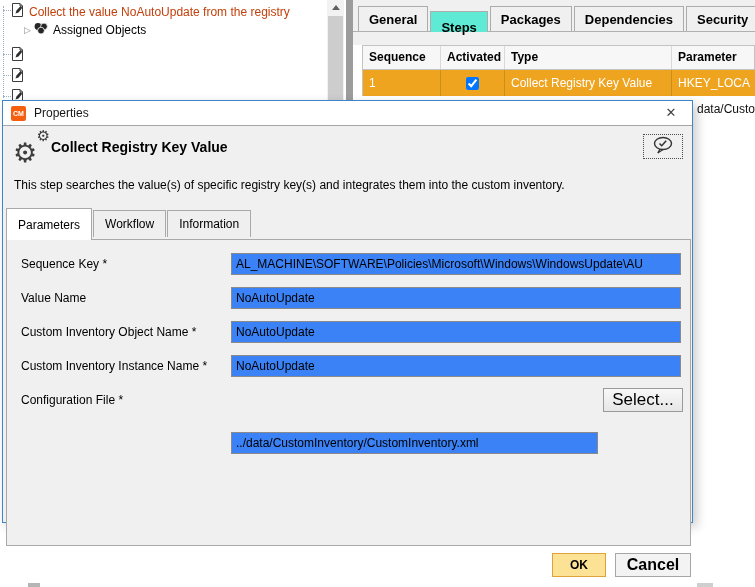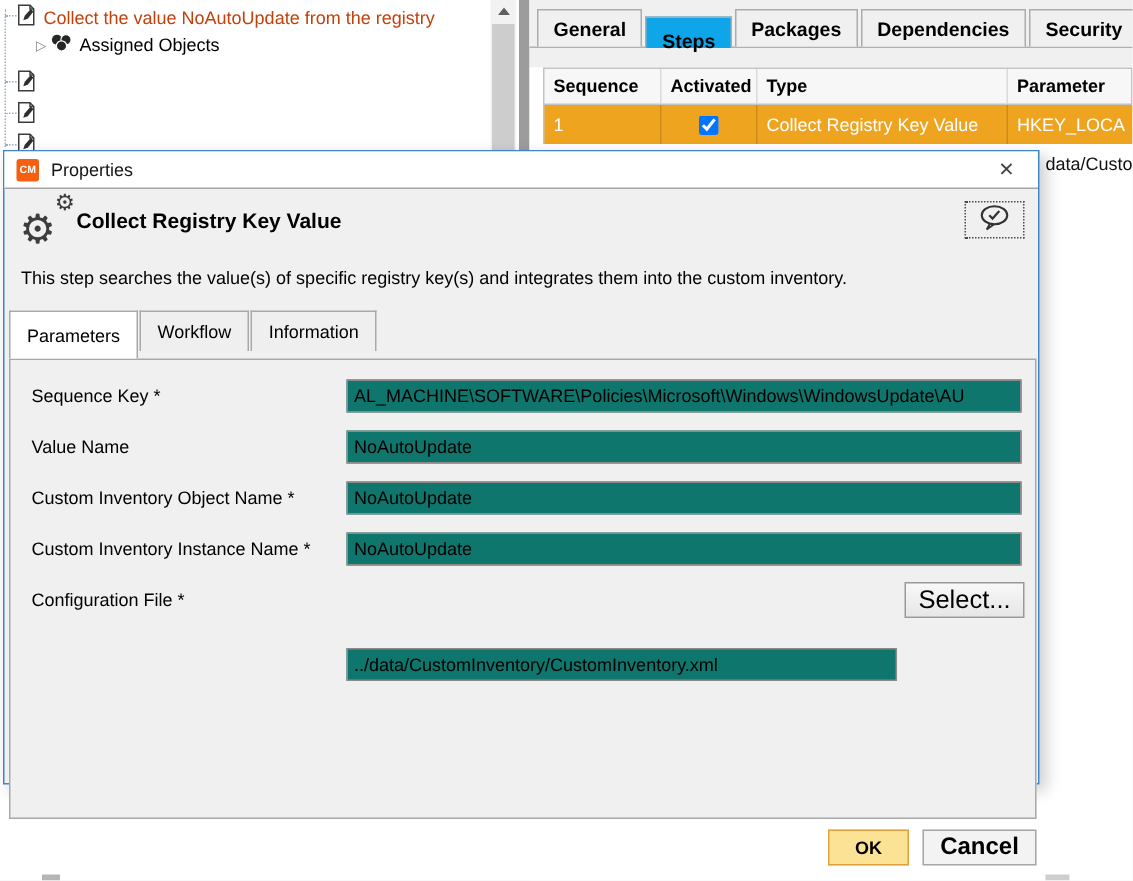--- a/index.html
+++ b/index.html
@@ -31,21 +31,21 @@
   .splitter { position:absolute; left:346px; top:0; width:7px; height:103px; background:#9c9c9c; }
 
   
   .right-bg-top { position:absolute; left:353px; top:0; width:402px; height:45px; background:#f0f0f0; }
   .right-bg-bottom { position:absolute; left:353px; top:45px; width:402px; height:542px; background:#fff; }
 
   .tabstrip { position:absolute; left:353px; top:0; width:402px; height:32px; background:#f0f0f0;
               border-bottom:1px solid #b0b0b0; display:flex; align-items:flex-end; padding-left:5px; }
   .ttab { border:1px solid #acacac; border-bottom:none; background:#f0f0f0; height:25px; line-height:25px;
           padding:0 10px; font-size:13px; font-weight:bold; margin-right:2px; white-space:nowrap; }
-  .ttab.active { background:#0ea5e9; height:21px; line-height:31px; margin-bottom:-1px; position:relative; z-index:2; }
+  .ttab.active { background:#5eead4; height:21px; line-height:31px; margin-bottom:-1px; position:relative; z-index:2; }
 
   .tbl { position:absolute; left:362px; top:45px; width:393px; }
   .tbl-head { display:flex; height:25px; background:#f7f7f7; border:1px solid #c3c3c3; }
   .th { line-height:23px; padding-left:6px; color:#000000; border-right:1px solid #d9d9d9; overflow:hidden; white-space:nowrap;font-weight:bold; }
   .tbl-row { display:flex; height:26px; background:#efa420; color:#fff; border-left:1px solid #c3c3c3; }
   .td { line-height:26px; padding-left:6px; border-right:1px solid rgba(0,0,0,0.14); overflow:hidden; white-space:nowrap; }
   .c-seq { width:78px; } .c-act { width:64px; } .c-type { width:167px; } .c-par { flex:1; border-right:none; }
   .td.c-act { display:flex; align-items:center; justify-content:center; padding-left:0; }
   .td.c-act input { width:13px; height:13px; }
   .overflow-text { position:absolute; left:697px; top:102px; width:58px; overflow:hidden; white-space:nowrap; color:#111; }
@@ -60,28 +60,28 @@
   .dlg-close { position:absolute; right:4px; top:0; width:34px; height:24px; text-align:center; line-height:24px; font-size:13px; color:#444; }
 
   .dlg-gears { position:absolute; left:10px; top:28px; width:40px; height:38px; color:#3d3d3d; }
   .gear-big { position:absolute; left:0; bottom:0; font-size:27px; line-height:1; }
   .gear-small { position:absolute; right:3px; top:-1px; font-size:15px; line-height:1; }
   .dlg-step-title { position:absolute; left:48px; top:38px; font-size:14px; font-weight:bold; }
   .dlg-note-btn { position:absolute; left:640px; top:33px; width:40px; height:25px; border:1px dotted #4a4a4a;
                   background:#f0f0f0; display:flex; align-items:center; justify-content:center; }
   .dlg-desc { position:absolute; left:11px; top:77px; width:660px; font-size:12px; }
 
-  .dlg-tabstrip { position:absolute; left:3px; top:106px; width:685px; height:32px; display:flex; align-items:flex-start; }
+  .dlg-tabstrip { position:absolute; left:3px; top:106px; width:685px; height:32px; display:flex; align-items:center; }
   .dtab { border:1px solid #a9a9a9; border-bottom:none; background:#efefef; height:27px; line-height:27px;
           padding:0 11px; font-size:12px; margin-right:1px; white-space:nowrap; }
   .dtab.active { background:#fff; height:32px; line-height:32px; margin-bottom:-1px; position:relative; z-index:3; }
   .dlg-panel { position:absolute; left:3px; top:138px; width:685px; height:307px; background:#f0f0f0;
                border:1px solid #a9a9a9; z-index:1; }
   .flabel { position:absolute; left:14px; font-size:12px; line-height:22px; white-space:nowrap; }
-  .finput { position:absolute; left:224px; width:450px; height:22px; border:1px solid #8a8a8a; background:#0f766e;
+  .finput { position:absolute; left:224px; width:450px; height:22px; border:1px solid #8a8a8a; background:#3b82f6;
             font-family:"Liberation Sans",sans-serif; font-size:12px; padding:0 4px; color:#000; }
   .finput.short { width:367px;margin-top:43px; }
   .select-btn { position:absolute; left:596px; top:148px; width:80px; height:24px; border:1px solid #9a9a9a;
                 background:linear-gradient(#f8f8f8,#e6e6e6); font-size:17px; text-align:center; line-height:22px; }
   .ok-btn { position:absolute; left:549px; top:452px; width:54px; height:24px; background:#fbe295;
             border:1px solid #dfa13c; font-weight:bold; font-size:12px; text-align:center; line-height:22px; }
   .cancel-btn { position:absolute; left:612px; top:452px; width:76px; height:24px; background:#f3f3f3;
                 border:1px solid #a6a6a6; font-weight:bold; font-size:16px; text-align:center; line-height:22px; }
 
   .frag { position:absolute; height:4px; }

